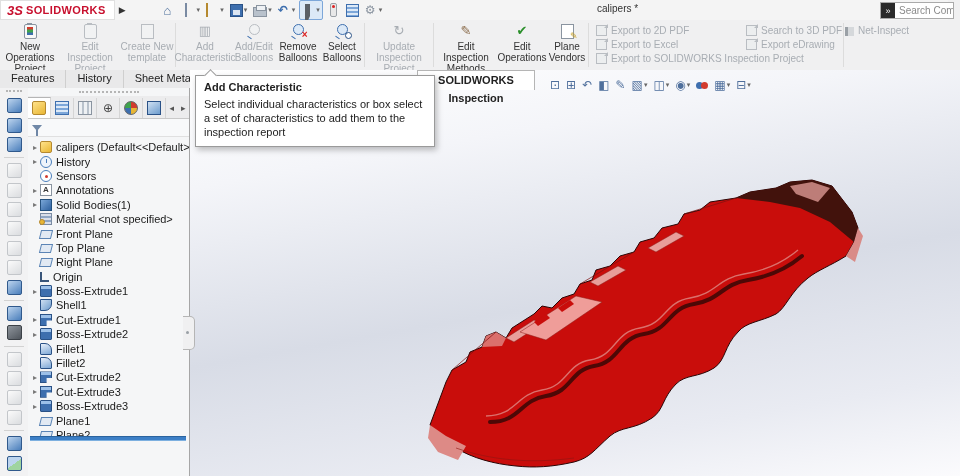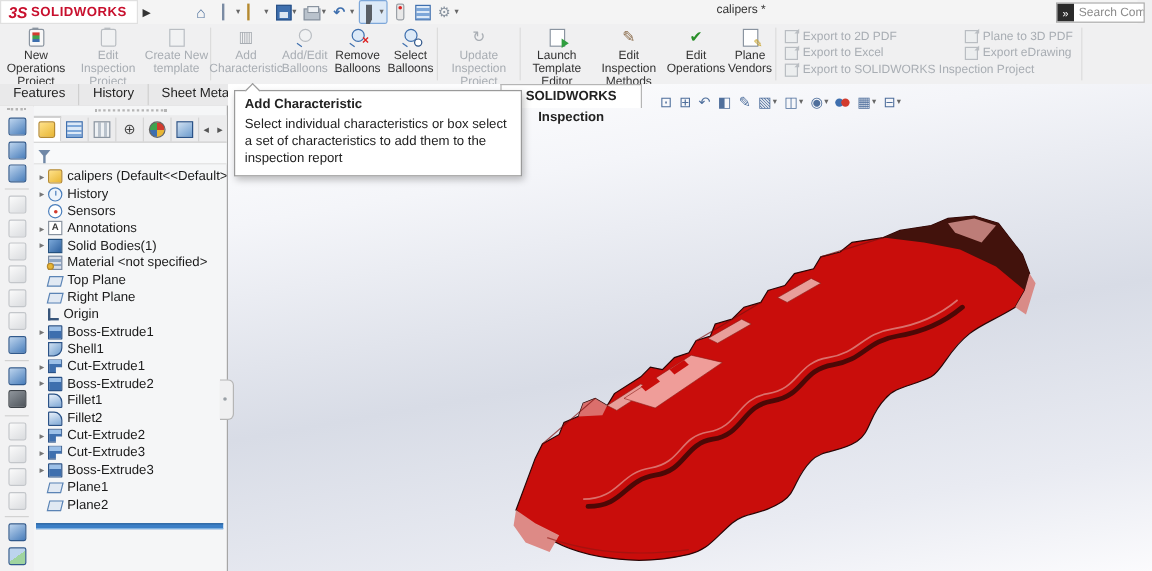--- a/index.html
+++ b/index.html
@@ -254,26 +254,20 @@
           <span class="balloon bm"></span>
         </span>
       <span>Select Balloons</span>
     </div>
     <div class="vsep"></div>
     <div class="rbtn dis" style="width:66px">
       <span class="ric rtxt">↻</span>
       <span>Update Inspection Project</span>
     </div>
     <div class="vsep"></div>
-    <div class="rbtn en" style="width:58px">
-      <span class="ric">
-          <span class="docic play"></span>
-        </span>
-      <span>Launch Template Editor</span>
-    </div>
     <div class="rbtn en" style="width:62px">
       <span class="ric rtxt" style="color:#8a6b4a">✎</span>
       <span>Edit Inspection Methods</span>
     </div>
     <div class="rbtn en" style="width:50px">
       <span class="ric rtxt" style="color:#2a8f2a">✔</span>
       <span>Edit Operations</span>
     </div>
     <div class="rbtn en" style="width:40px">
       <span class="ric">
@@ -292,28 +286,34 @@
           <span>Export to Excel</span>
         </span>
       <span class="exprow">
           <span class="expic"></span>
           <span>Export to SOLIDWORKS Inspection Project</span>
         </span>
     </div>
     <div class="expcol" style="width:96px">
       <span class="exprow">
           <span class="expic"></span>
-          <span>Plane to 3D PDF</span>
+          <span>Search to 3D PDF</span>
         </span>
       <span class="exprow">
           <span class="expic"></span>
           <span>Export eDrawing</span>
         </span>
     </div>
     <div class="vsep"></div>
+    <div class="expcol" style="width:66px">
+      <span class="exprow">
+          <span class="netic"></span>
+          <span>Net-Inspect</span>
+        </span>
+    </div>
   </div>
 
   <div class="tabbar">
     <span class="tab">Features</span>
     <span class="tab">History</span>
     <span class="tab">Sheet Metal</span>
     <span class="tab">Evaluate</span>
     <span class="stubs"></span>
   </div>
   <div class="activeTab">SOLIDWORKS Inspection</div>
@@ -461,20 +461,25 @@
           <span class="tl">Solid Bodies(1)</span>
         </div>
       <div class="trow">
           <span class="arr"></span>
           <span class="ti i-material"></span>
           <span class="tl">Material &lt;not specified&gt;</span>
         </div>
       <div class="trow">
           <span class="arr"></span>
           <span class="ti i-plane"></span>
+          <span class="tl">Front Plane</span>
+        </div>
+      <div class="trow">
+          <span class="arr"></span>
+          <span class="ti i-plane"></span>
           <span class="tl">Top Plane</span>
         </div>
       <div class="trow">
           <span class="arr"></span>
           <span class="ti i-plane"></span>
           <span class="tl">Right Plane</span>
         </div>
       <div class="trow">
           <span class="arr"></span>
           <span class="ti i-origin"></span>

